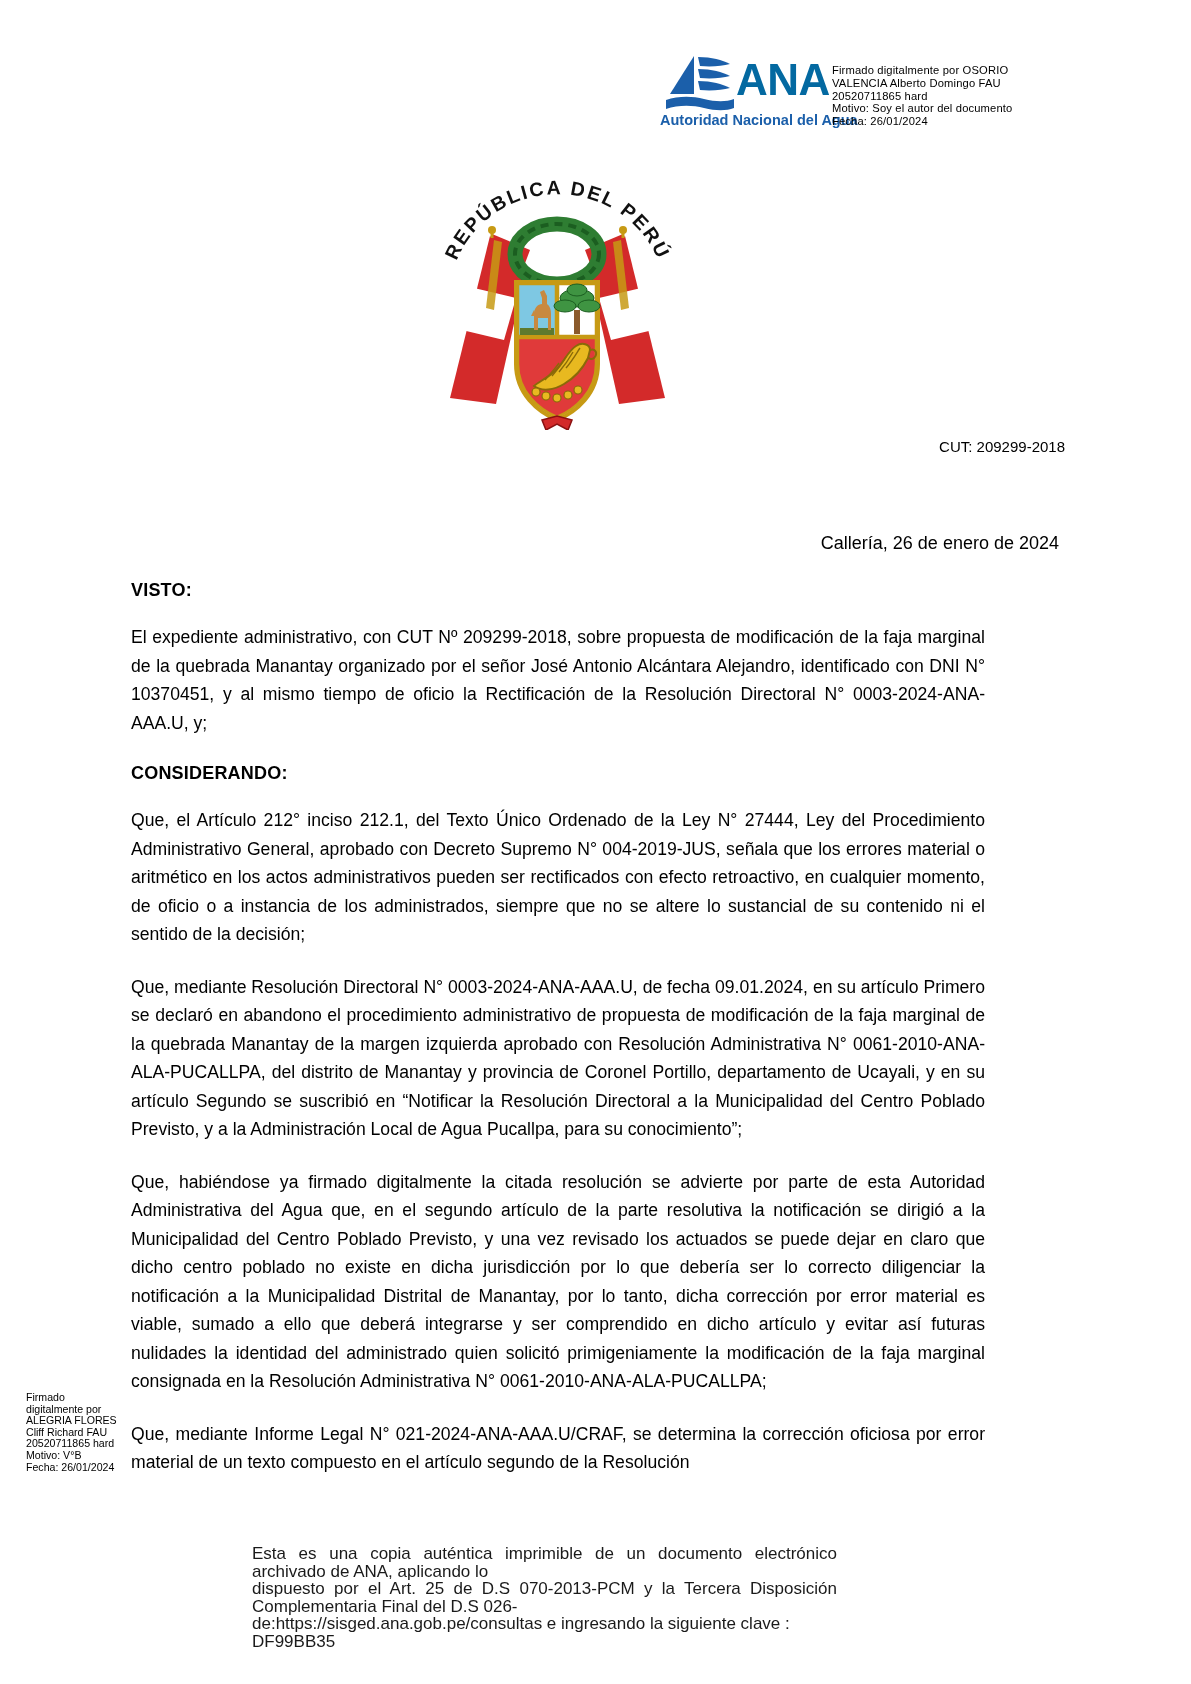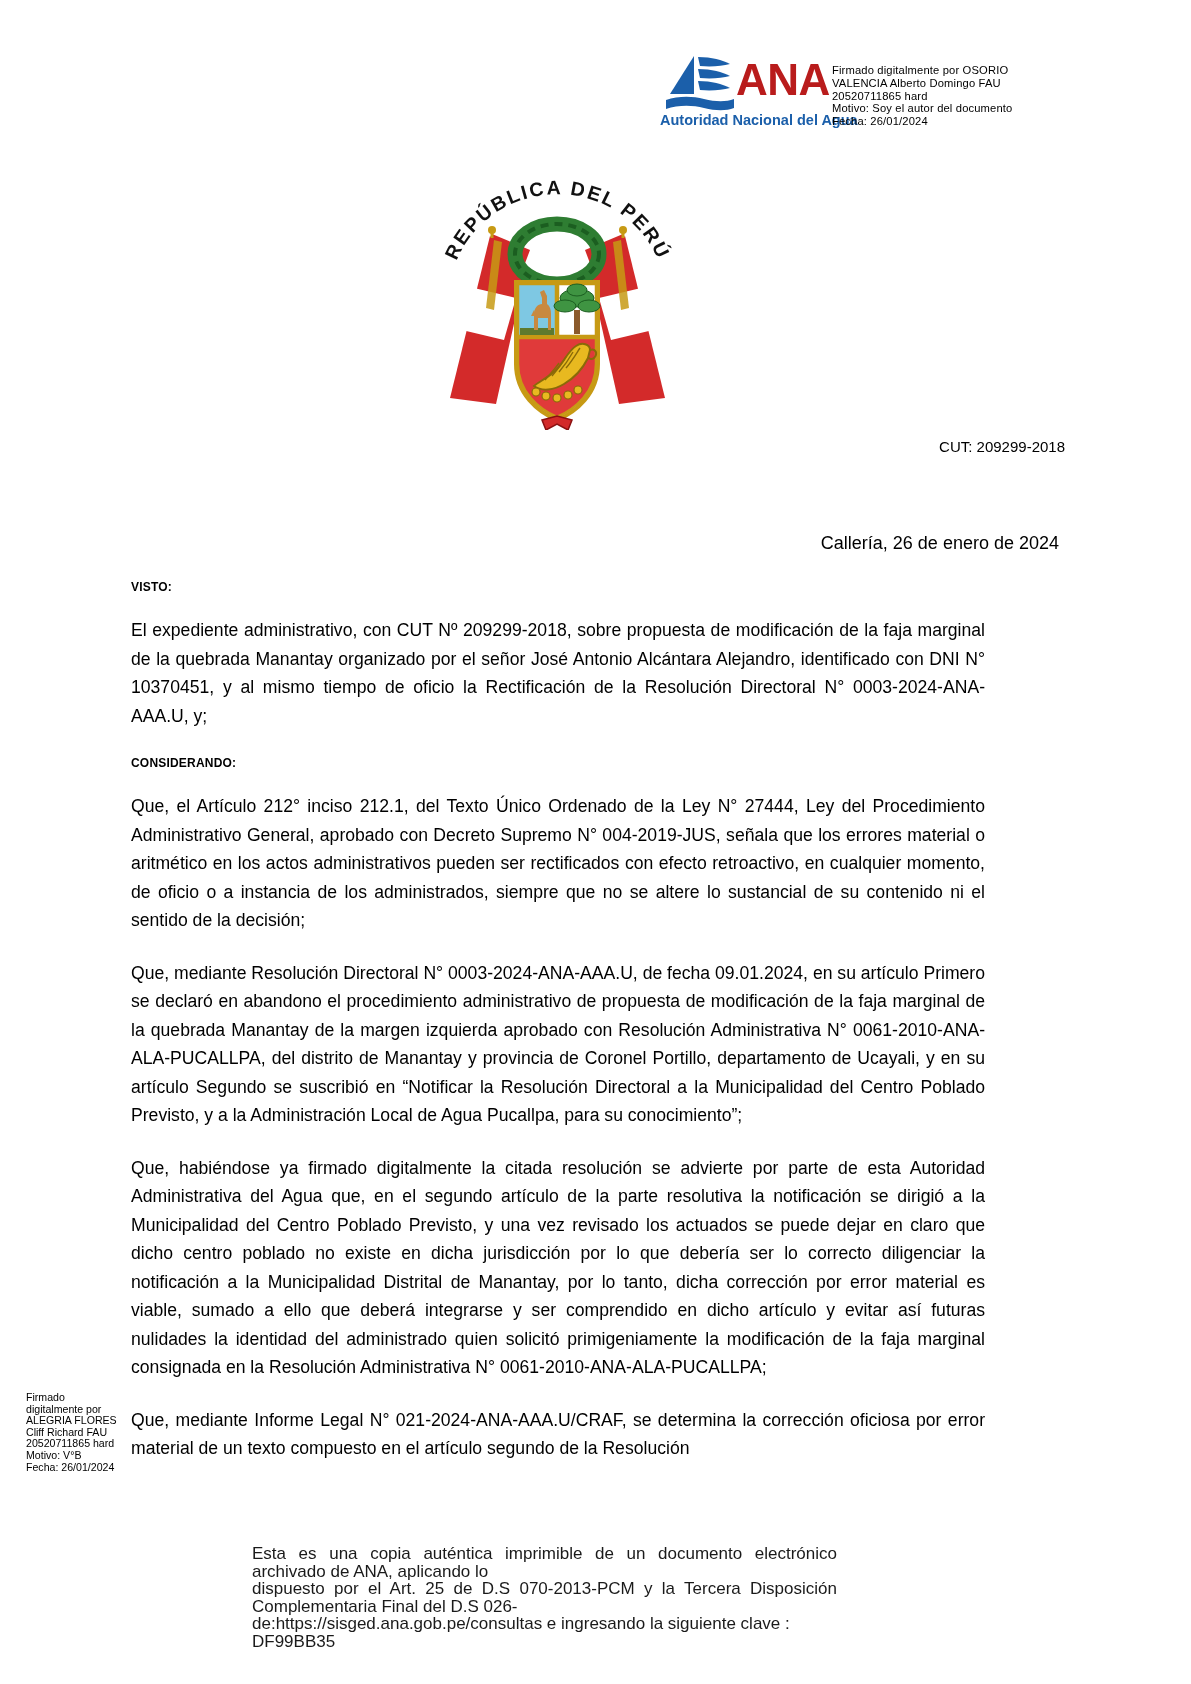--- a/index.html
+++ b/index.html
@@ -42,21 +42,21 @@
     width: 72px;
     height: 62px;
   }
   .ana-word {
     position: absolute;
     left: 76px;
     top: 0px;
     font-size: 44px;
     font-weight: 700;
     letter-spacing: -0.5px;
-    color: #b91c1c;
+    color: #0369a1;
     line-height: 56px;
     font-family: "Liberation Sans", sans-serif;
   }
   .ana-sub {
     position: absolute;
     left: 0px;
     top: 60px;
     font-size: 14.5px;
     font-weight: 700;
     color: #1B5FAA;
@@ -120,21 +120,21 @@
   }
 
   
   .body-col {
     position: absolute;
     left: 131px;
     top: 580px;
     width: 860px;
   }
   .sec-head {
-    font-size: 12px;
+    font-size: 18px;
     font-weight: 700;
     margin: 0 0 22px 0;
     letter-spacing: 0.2px;
   }
   .sec-head.spaced { margin-top: 26px; }
   p.para {
     font-size: 17.6px;
     line-height: 28.5px;
     text-align: justify;
     text-justify: inter-word;

